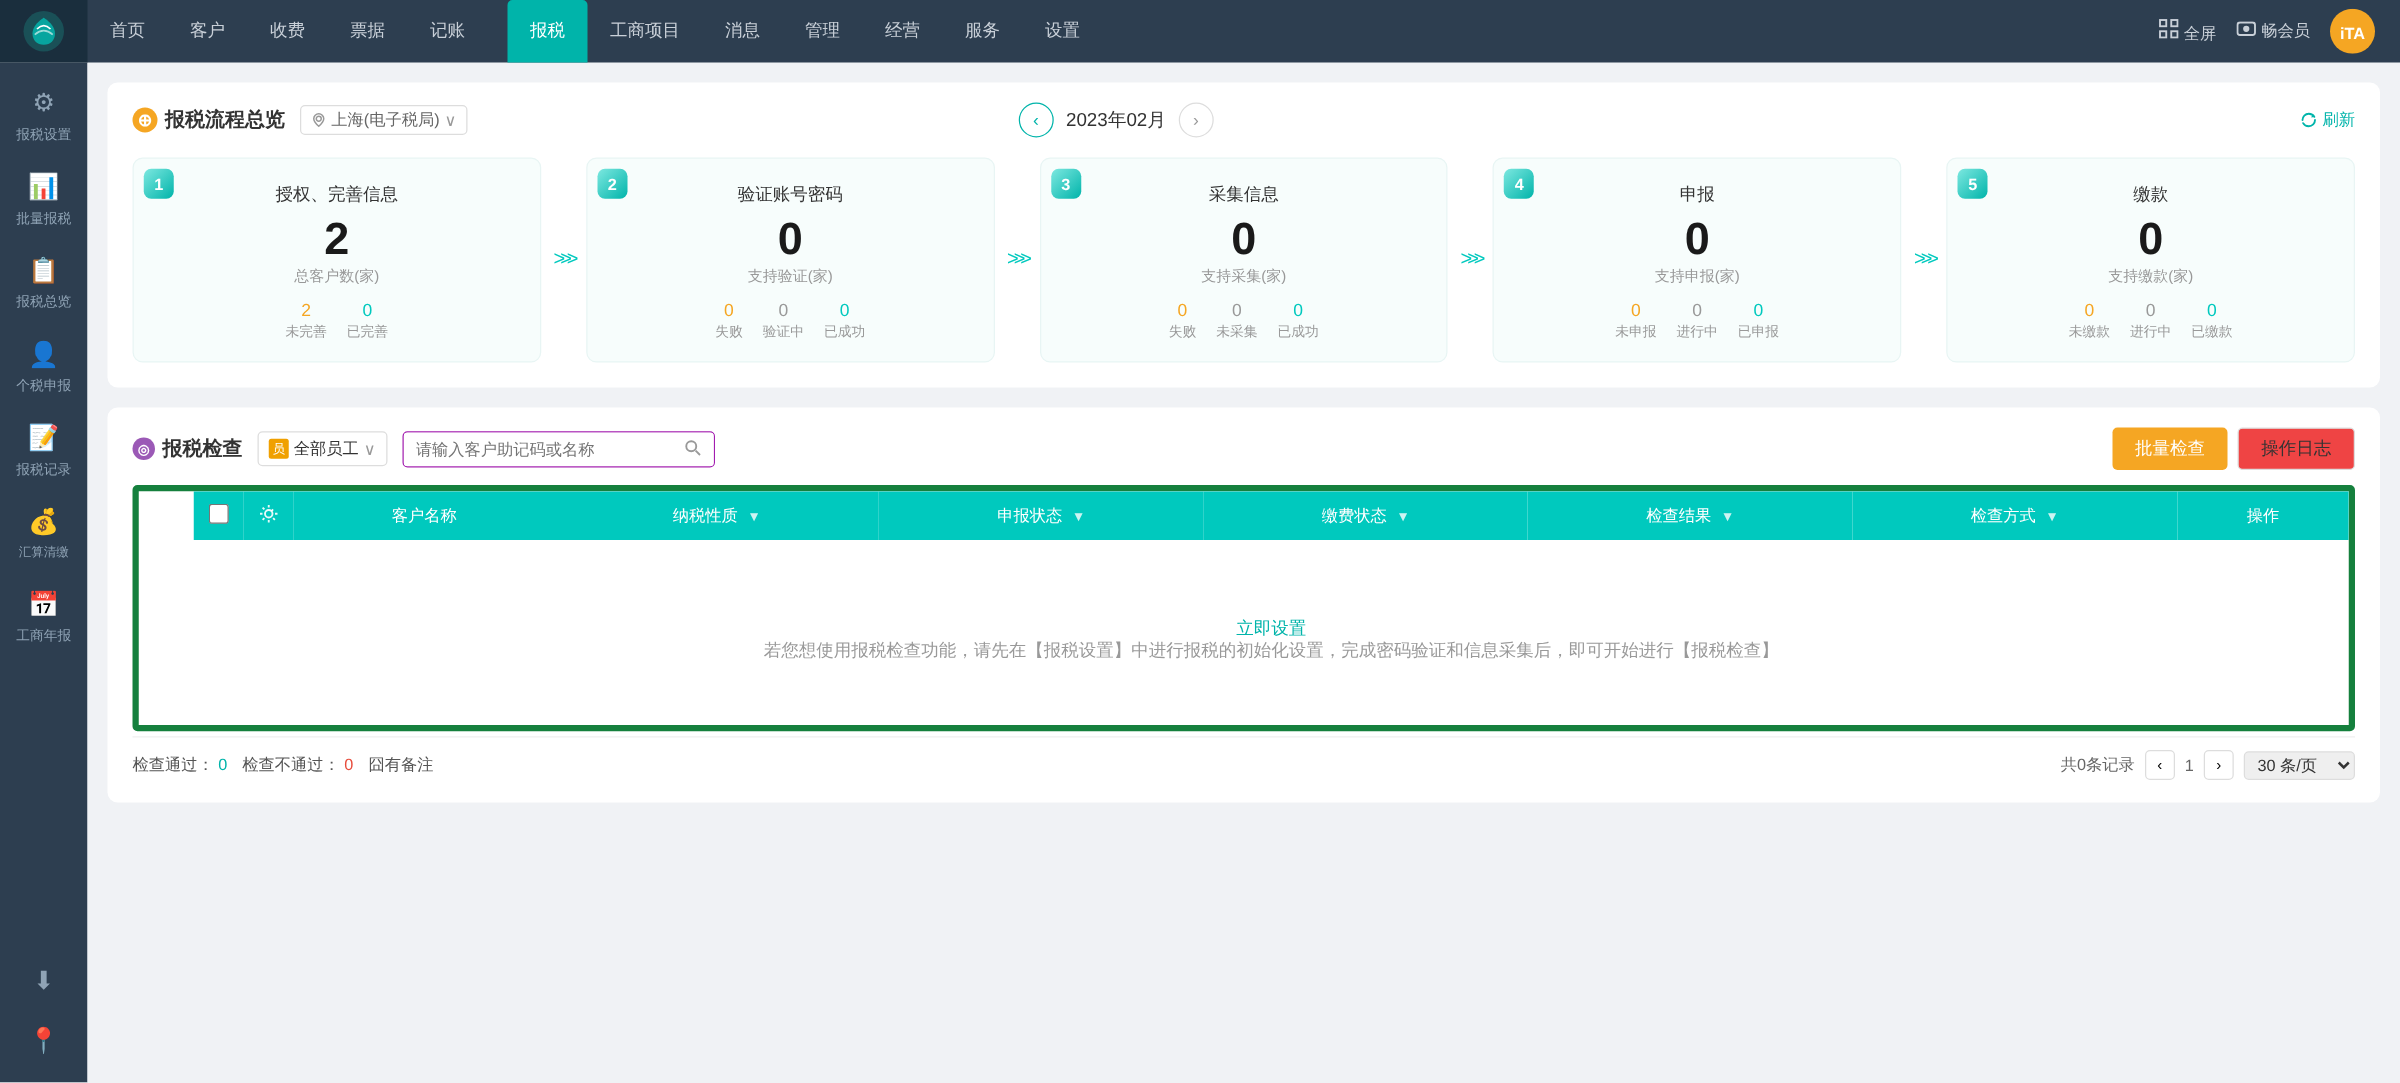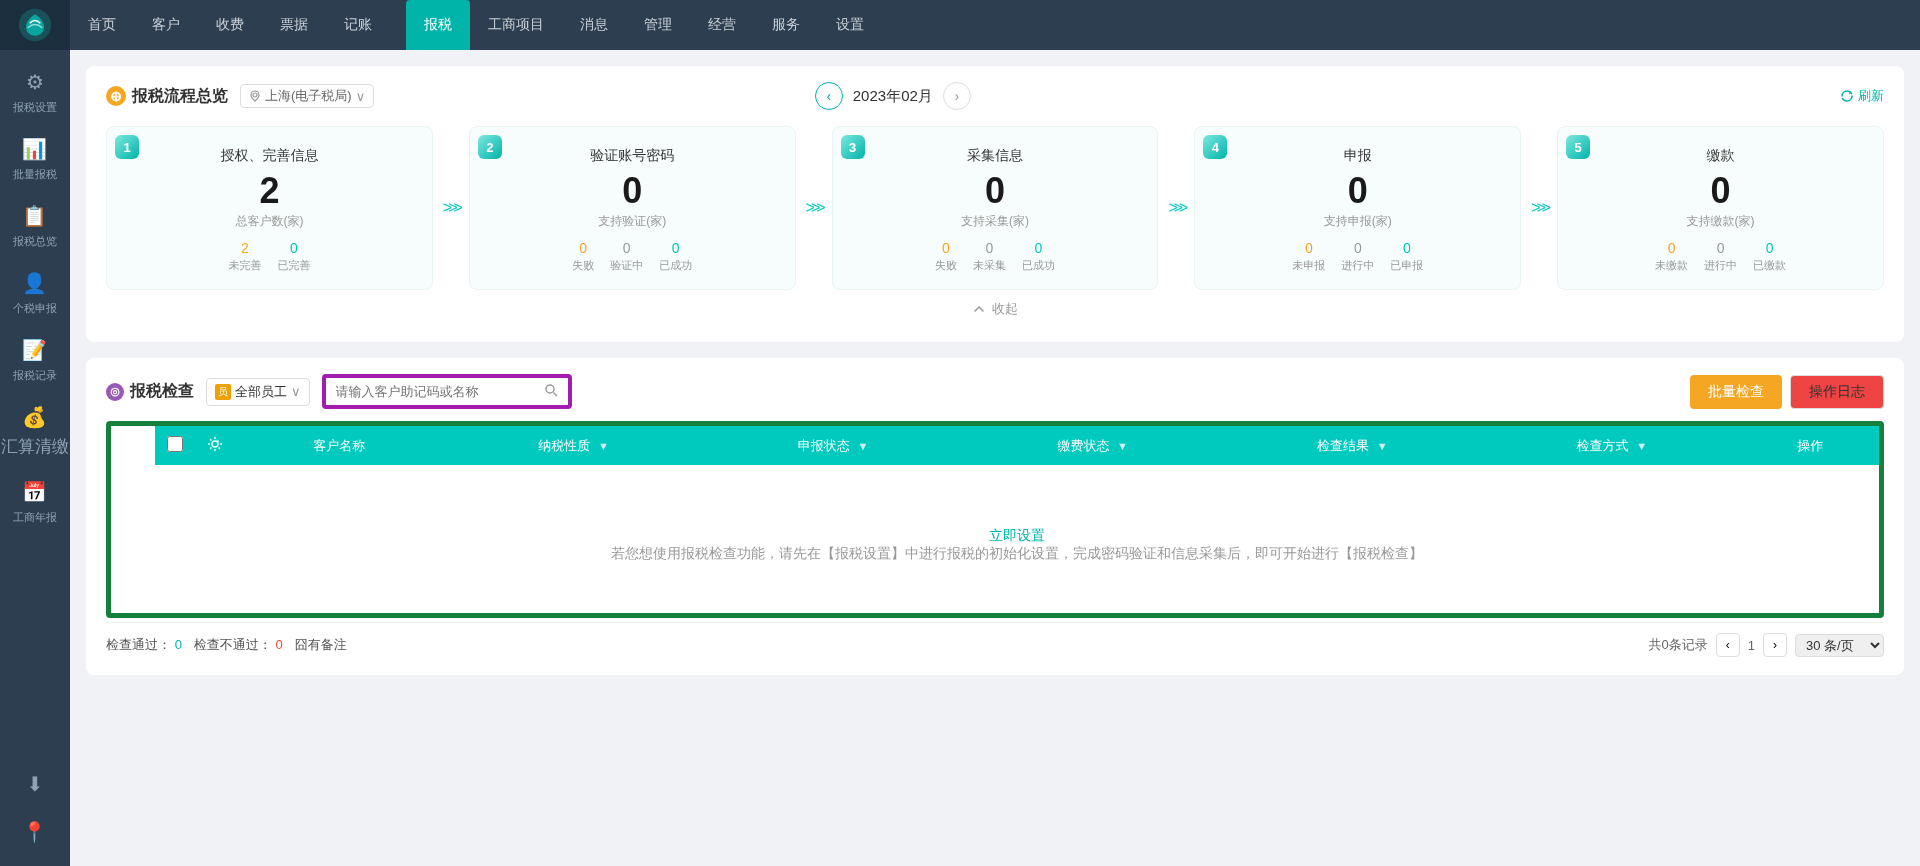--- a/index.html
+++ b/index.html
@@ -333,21 +333,21 @@
       background: #f0a000;
       border-radius: 2px;
       color: #fff;
       font-size: 10px;
       display: flex;
       align-items: center;
       justify-content: center;
     }
     .search-box {
       display: flex;
-      border: 4px solid #a21caf;
+      border: 1px solid #a21caf;
       border-radius: 4px;
       overflow: hidden;
       flex: 1;
       max-width: 250px;
     }
     .search-box input {
       border: none;
       outline: none;
       padding: 5px 10px;
       font-size: 13px;
@@ -486,20 +486,44 @@
       <div class="top-nav-item">票据</div>
       <div class="top-nav-item">记账</div>
       <div class="top-nav-item active">报税</div>
       <div class="top-nav-item">工商项目</div>
       <div class="top-nav-item">消息</div>
       <div class="top-nav-item">管理</div>
       <div class="top-nav-item">经营</div>
       <div class="top-nav-item">服务</div>
       <div class="top-nav-item">设置</div>
     </div>
+  <div class="top-nav-right">
+    <span>
+      <svg width="16" height="16" viewBox="0 0 16 16" fill="currentColor">
+          <rect x="1" y="1" width="5" height="5" fill="none" stroke="#c9d0d8" stroke-width="1.5"></rect>
+          <rect x="10" y="1" width="5" height="5" fill="none" stroke="#c9d0d8" stroke-width="1.5"></rect>
+          <rect x="1" y="10" width="5" height="5" fill="none" stroke="#c9d0d8" stroke-width="1.5"></rect>
+          <rect x="10" y="10" width="5" height="5" fill="none" stroke="#c9d0d8" stroke-width="1.5"></rect>
+        </svg>
+      <span>全屏</span>
+    </span>
+    <span style="display:flex;align-items:center;gap:4px;">
+      <svg width="16" height="16" viewBox="0 0 16 16" fill="#c9d0d8">
+          <rect x="1" y="1" width="14" height="10" rx="2" fill="none" stroke="#c9d0d8" stroke-width="1.5"></rect>
+          <circle cx="8" cy="6" r="2.5" fill="#c9d0d8"></circle>
+        </svg>
+      <span>畅会员</span>
+    </span>
+    <div class="avatar">
+      <svg width="36" height="36" viewBox="0 0 36 36">
+        <circle cx="18" cy="18" r="18" fill="#f5a623"></circle>
+        <text x="18" y="24" text-anchor="middle" fill="#fff" font-size="13" font-weight="bold">iTA</text>
+      </svg>
+    </div>
+  </div>
 </div>
 
 <div class="main-layout">
 
   <div class="sidebar">
     <div id="sidebar-items-top">
         <div class="sidebar-item">
           <div class="sidebar-icon">⚙</div>
           <span style="font-size:11px;">报税设置</span>
         </div>
@@ -514,21 +538,21 @@
         <div class="sidebar-item">
           <div class="sidebar-icon">👤</div>
           <span style="font-size:11px;">个税申报</span>
         </div>
         <div class="sidebar-item">
           <div class="sidebar-icon">📝</div>
           <span style="font-size:11px;">报税记录</span>
         </div>
         <div class="sidebar-item">
           <div class="sidebar-icon">💰</div>
-          <span style="font-size:17px;">汇算清缴</span>
+          <span style="font-size:10px;">汇算清缴</span>
         </div>
         <div class="sidebar-item">
           <div class="sidebar-icon">📅</div>
           <span style="font-size:11px;">工商年报</span>
         </div>
       </div>
     <div class="sidebar-bottom" id="sidebar-items-bottom">
         <div class="sidebar-item">
           <div class="sidebar-icon">⬇</div>
         </div>
@@ -682,26 +706,20 @@
     </div>
 
     <div class="step-stat">
       <span class="stat-num teal">0</span>
       <span class="stat-label">已缴款</span>
     </div>
   </div>
   </div>
         </div>
 
-      <div class="collapse-bar">
-        <svg width="14" height="14" viewBox="0 0 14 14">
-            <polyline points="3,9 7,5 11,9" stroke="#999" stroke-width="1.5" fill="none" stroke-linecap="round"></polyline>
-          </svg>
-        <span>收起</span>
-      </div>
     </div>
 
     <div class="tax-check-card">
       <div class="tax-check-header">
         <div class="check-title">
           <div class="check-title-icon">◎</div>
           <span>报税检查</span>
         </div>
         <div class="staff-select">
           <div class="staff-select-icon">员</div>

